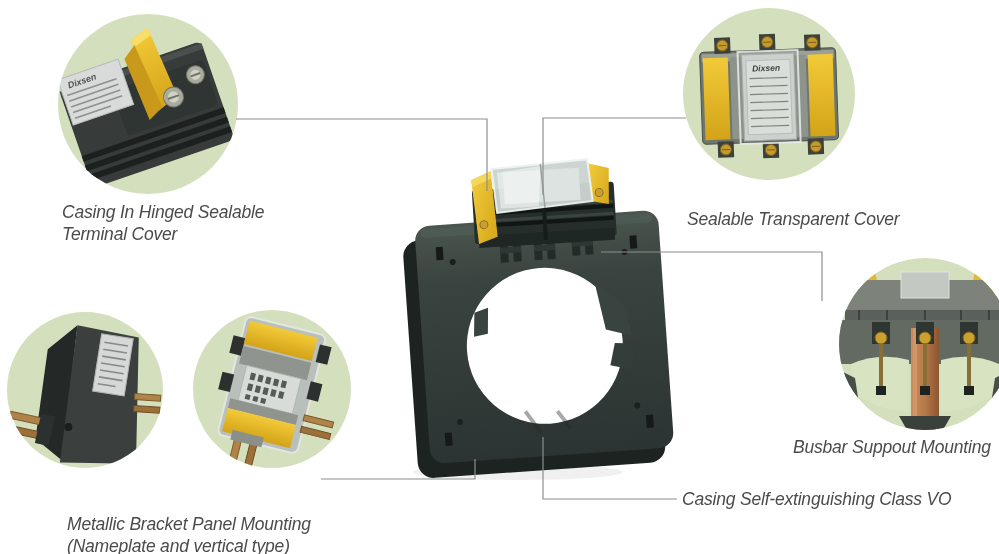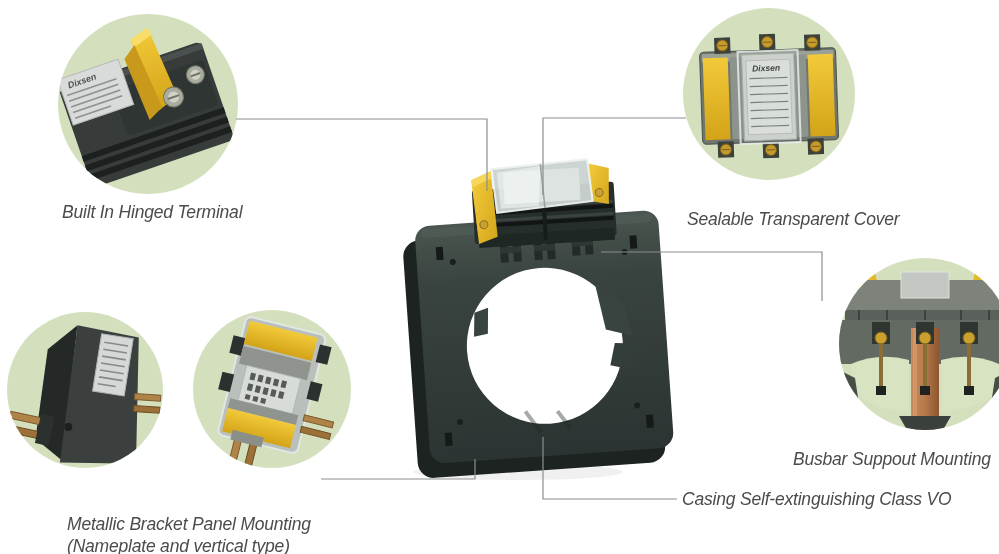--- a/index.html
+++ b/index.html
@@ -347,29 +347,30 @@
   <g fill="none" stroke="#8b8e90" stroke-width="1.2">
     <path d="M236,119 H487 V191"></path>
     <path d="M686,118 H543 V195"></path>
     <path d="M601,252 H822 V301"></path>
     <path d="M475,459 V479 H321"></path>
     <path d="M543,437 V499 H677"></path>
   </g>
 </svg>
 
 <div class="callout-label" style="left:62px;top:201px;">
-  <span>Built In Hinged Terminal</span><br>
+  <span>Casing In Hinged Sealable</span><br>
+  <span>Terminal Cover</span>
 </div>
 
 <div class="callout-label" style="left:687px;top:186px;">
   <br>
   <span>Sealable Transparent Cover</span>
 </div>
 
-<div class="callout-label" style="left:793px;top:448px;">
+<div class="callout-label" style="left:793px;top:436px;">
   <span>Busbar Suppout Mounting</span>
 </div>
 
 <div class="callout-label" style="left:67px;top:513px;">
   <span>Metallic Bracket Panel Mounting</span><br>
   <span>(Nameplate and vertical type)</span>
 </div>
 
 <div class="callout-label" style="left:682px;top:488px;text-align:center;">
   <span>Casing Self-extinguishing Class VO</span>

